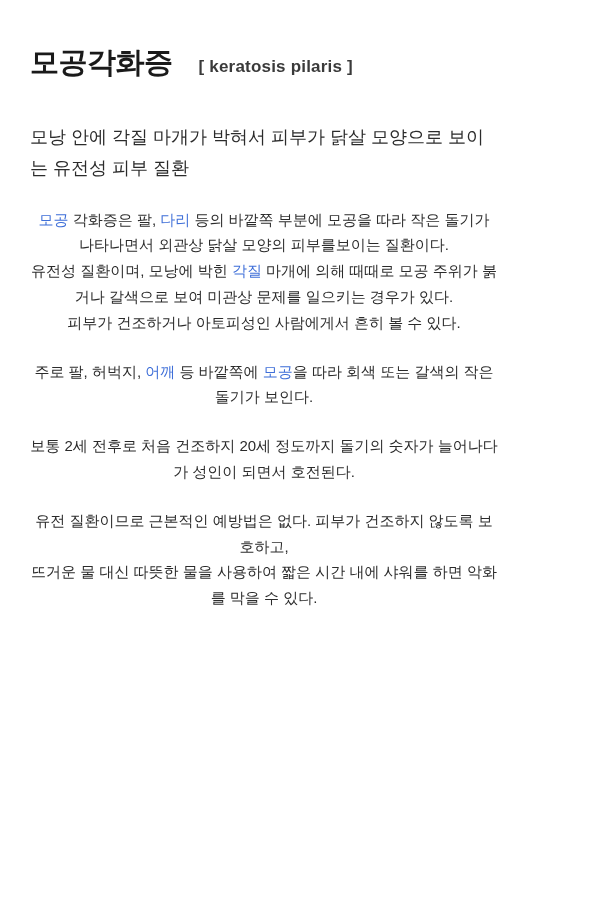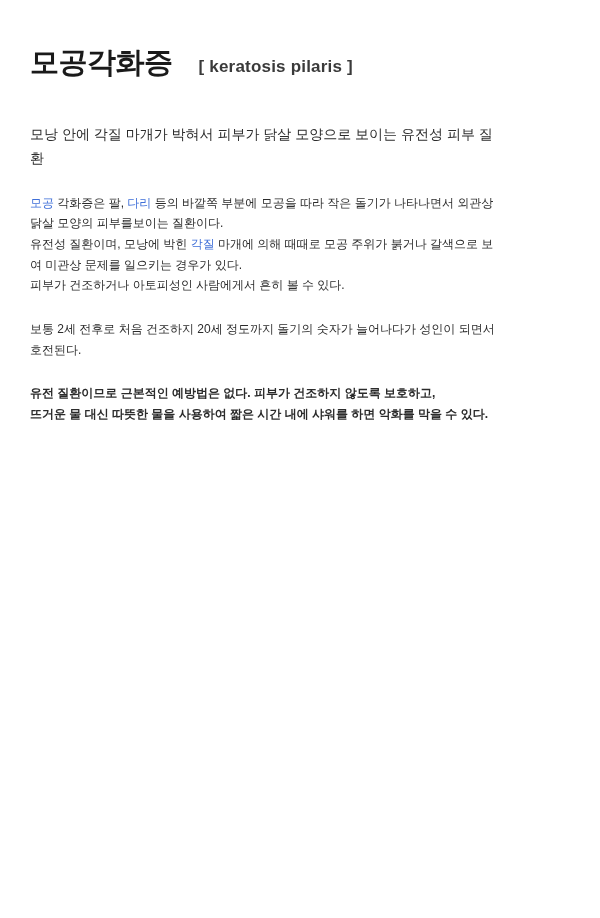--- a/index.html
+++ b/index.html
@@ -33,36 +33,36 @@
     line-height: 1.2;
   }
   .title-sub {
     font-size: 17px;
     font-weight: bold;
     color: #3a3a3a;
     letter-spacing: 0.2px;
     margin-left: 16px;
   }
   .para {
-    font-size: 14px;
+    font-size: 18px;
     line-height: 1.72;
     color: #2b2b2b;
     margin: 0;
   }
   .block {
     margin-bottom: 23px;
   }
   .block:last-child {
     margin-bottom: 4px;
-    font-weight: bold;
   }
   .line {
-    font-size: 12px;
+    font-size: 15px;
     line-height: 1.72;
     color: #2b2b2b;
+    text-align: center;
   }
   a.kw {
     color: #3f6fd8;
     text-decoration: none;
   }
 </style>
 </head>
 <body>
 
 <div class="page">
@@ -76,20 +76,21 @@
     <p class="para">모낭 안에 각질 마개가 박혀서 피부가 닭살 모양으로 보이는 유전성 피부 질환</p>
   </div>
 
   <div id="body-sections">
       <div class="block">
         <p class="line para"><a class="kw" href="#">모공</a><span> 각화증은 팔, </span><a class="kw" href="#">다리</a><span> 등의 바깥쪽 부분에 모공을 따라 작은 돌기가 나타나면서 외관상 닭살 모양의 피부를보이는 질환이다.</span></p>
         <p class="line para"><span>유전성 질환이며, 모낭에 박힌 </span><a class="kw" href="#">각질</a><span> 마개에 의해 때때로 모공 주위가 붉거나 갈색으로 보여 미관상 문제를 일으키는 경우가 있다.</span></p>
         <p class="line para"><span>피부가 건조하거나 아토피성인 사람에게서 흔히 볼 수 있다.</span></p>
       </div>
       <div class="block">
+        <p class="line para"><span>주로 팔, 허벅지, </span><a class="kw" href="#">어깨</a><span> 등 바깥쪽에 </span><a class="kw" href="#">모공</a><span>을 따라 회색 또는 갈색의 작은 돌기가 보인다.</span></p>
       </div>
       <div class="block">
         <p class="line para"><span>보통 2세 전후로 처음 건조하지 20세 정도까지 돌기의 숫자가 늘어나다가 성인이 되면서 호전된다.</span></p>
       </div>
       <div class="block">
         <p class="line para"><span>유전 질환이므로 근본적인 예방법은 없다. 피부가 건조하지 않도록 보호하고,</span></p>
         <p class="line para"><span>뜨거운 물 대신 따뜻한 물을 사용하여 짧은 시간 내에 샤워를 하면 악화를 막을 수 있다.</span></p>
       </div>
     </div>
 

